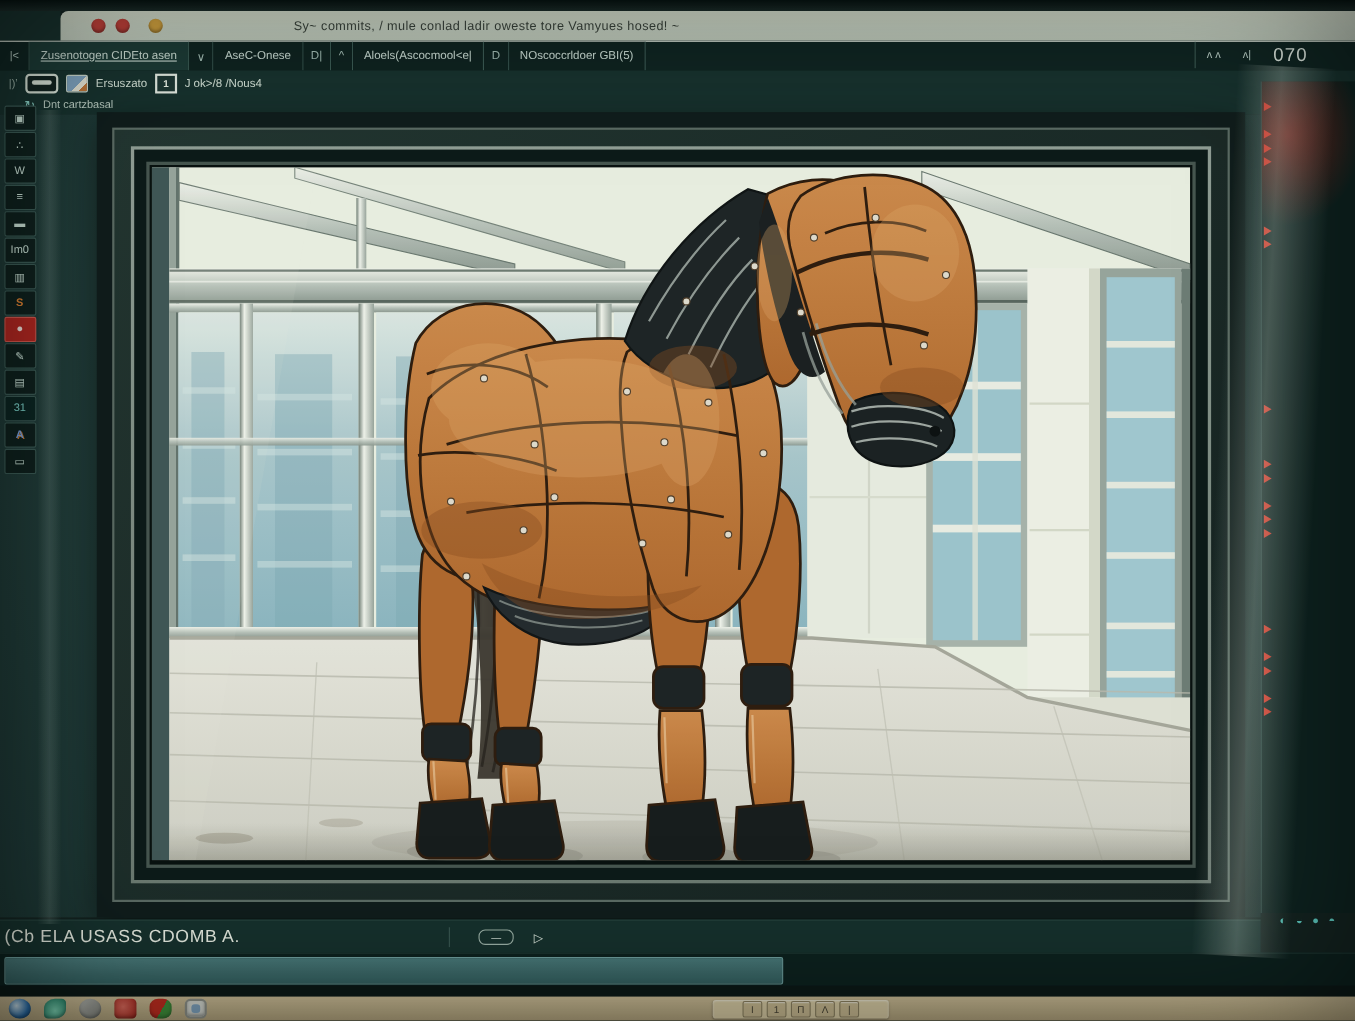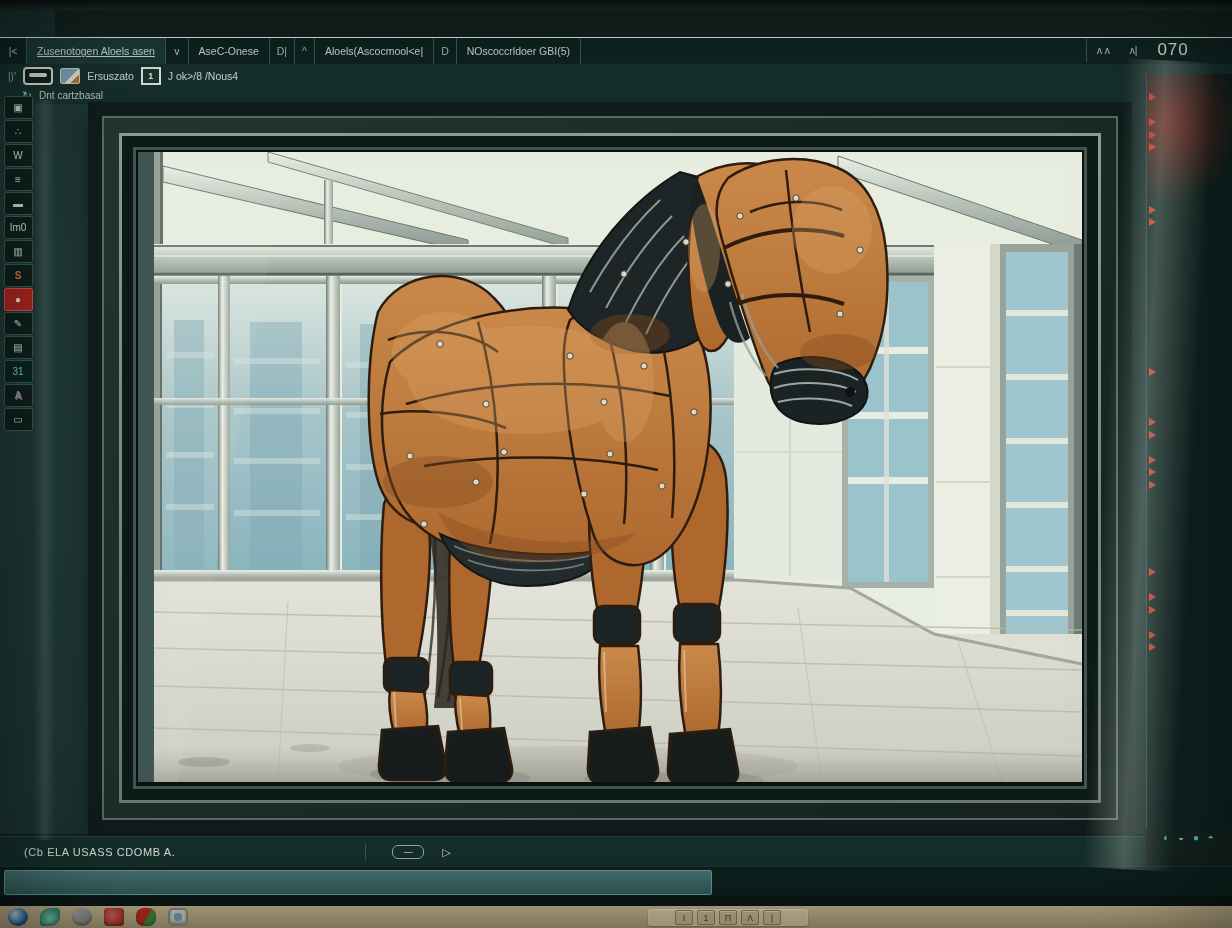--- a/index.html
+++ b/index.html
@@ -67,21 +67,21 @@
   .code-line.red{color:#e23127;text-shadow:0 0 6px rgba(226,49,39,.8);}
   .code-line.m::before{content:"";position:absolute;left:2px;top:2.5px;width:0;height:0;
     border-left:7px solid #e03626;border-top:4px solid transparent;border-bottom:4px solid transparent;}
   .code-glow{position:absolute;left:-6px;top:-8px;width:98px;height:140px;pointer-events:none;
     background:radial-gradient(ellipse at 30% 40%,rgba(215,30,18,.5),rgba(215,30,18,0) 70%);}
   .panel-footer{position:absolute;left:1148px;top:832px;width:84px;height:16px;color:#5fd0c6;
     font-size:10px;letter-spacing:3px;text-align:center;}
   
   .statusbar{position:absolute;left:0;top:836px;width:1146px;height:30px;background:#142e2b;
     border-top:1px solid #24403c;display:flex;align-items:center;color:#e9ede3;}
-  .status-text{margin-left:24px;font-size:11px;letter-spacing:.6px;white-space:nowrap;}
+  .status-text{margin-left:4px;font-size:16px;letter-spacing:.6px;white-space:nowrap;}
   .status-sep{margin-left:190px;width:1px;height:18px;background:#3a5853;}
   .status-dash{margin-left:26px;width:30px;height:12px;border:1px solid #9db1a8;border-radius:6px;
     display:flex;align-items:center;justify-content:center;font-size:9px;color:#dfe8df;}
   .status-play{margin-left:18px;font-size:11px;color:#dfe8df;}
   
   .hscroll{position:absolute;left:0;top:866px;width:1232px;height:30px;background:#0b1f1d;border-top:1px solid #1d3533;}
   .hthumb{position:absolute;left:4px;top:3px;width:706px;height:23px;border:1px solid #6fa0a0;
     background:linear-gradient(180deg,#49797a,#335f60);border-radius:2px;}
   .bottom-strip{position:absolute;left:0;top:896px;width:1232px;height:10px;background:#0a1514;}
   
@@ -110,27 +110,35 @@
     box-shadow:inset 0 0 140px rgba(0,0,0,.55);background:rgba(70,120,110,.04);}
 </style>
 </head>
 <body>
 
 <div id="screen">
 
   <div class="top-bezel"></div>
   <div class="titlebar-corner"></div>
 
+  <div class="titlebar">
+    <div class="lights">
+      <span class="light l-red"></span>
+      <span class="light l-red"></span>
+      <span class="light l-yellow"></span>
+    </div>
+    <span class="title-text">Sy~ commits, / mule conlad ladir oweste tore Vamyues hosed! ~</span>
+  </div>
 
   <div class="tabbar">
 
     <div class="tab-nav">|&lt;</div>
 
       <div class="tab active">
-        <span>Zusenotogen Aloels asen</span>
+        <span>Zusenotogen CIDEto asen</span>
       </div>
 
       <div class="tab mini">
         <span>∨</span>
       </div>
 
       <div class="tab">
         <span>AseC-Onese</span>
       </div>
 

